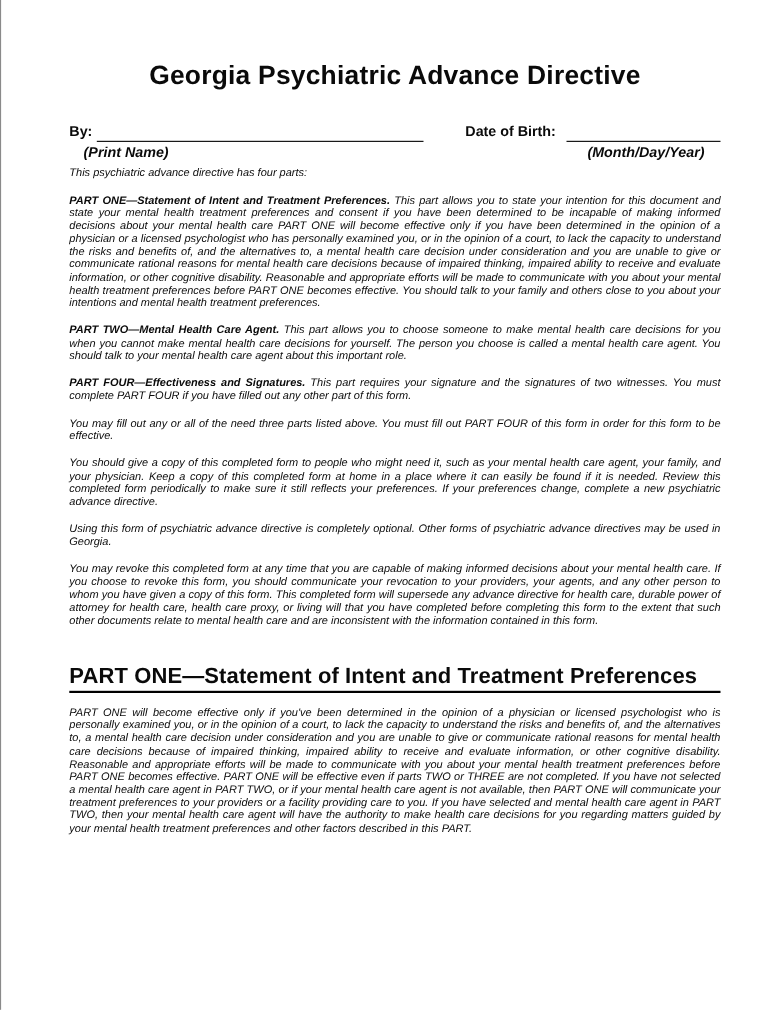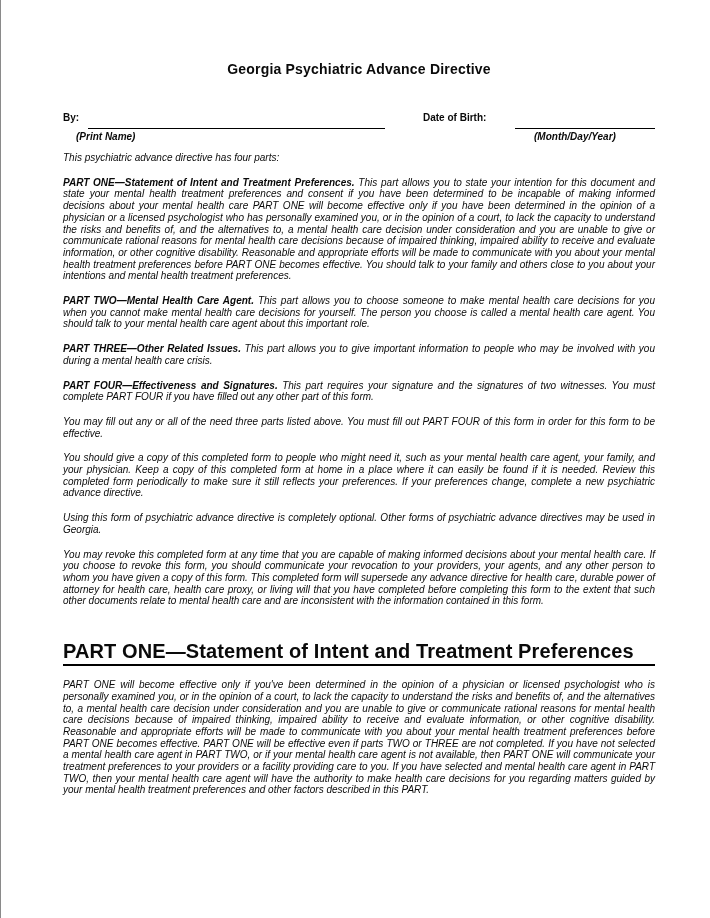--- a/index.html
+++ b/index.html
@@ -20,31 +20,31 @@
   }
   .sheet {
     position: absolute;
     left: 63px;
     top: 0;
     width: 592px;
   }
   .doc-title {
     margin: 56px 0 0 0;
     text-align: center;
-    font-size: 14px;
+    font-size: 24px;
     line-height: 26px;
     font-weight: bold;
     font-style: normal;
     letter-spacing: 0.2px;
   }
   .fields {
     position: relative;
     height: 34px;
     margin-top: 30px;
-    font-size: 10px;
+    font-size: 13px;
   }
   .field-label { position: absolute; top: 0; font-weight: bold; }
   .by-label   { left: 0; }
   .dob-label  { left: 360px; }
   .write-line {
     position: absolute;
     top: 2px;
     height: 14px;
     border-bottom: 1.5px solid #000;
   }
@@ -99,21 +99,20 @@
   </div>
 
   <div class="body-text">
 
     <p class="intro">This psychiatric advance directive has four parts:</p>
 
     <p><b class="lead">PART ONE—Statement of Intent and Treatment Preferences.</b><span>  This part allows you to state your intention for this document and state your mental health treatment preferences and consent if you have been determined to be incapable of making informed decisions about your mental health care PART ONE will become effective only if you have been determined in the opinion of a physician or a licensed psychologist who has personally examined you, or in the opinion of a court, to lack the capacity to understand the risks and benefits of, and the alternatives to, a mental health care decision under consideration and you are unable to give or communicate rational reasons for mental health care decisions because of impaired thinking, impaired ability to receive and evaluate information, or other cognitive disability. Reasonable and appropriate efforts will be made to communicate with you about your mental health treatment preferences before PART ONE becomes effective. You should talk to your family and others close to you about your intentions and mental health treatment preferences.</span></p>
 
     <p><b class="lead">PART TWO—Mental Health Care Agent.</b><span> This part allows you to choose someone to make mental health care decisions for you when you cannot make mental health care decisions for yourself. The person you choose is called a mental health care agent. You should talk to your mental health care agent about this important role.</span></p>
 
-    <p><b class="lead">PART THREE—Other Related Issues.</b><span> This part allows you to give important information to people who may be involved with you during a mental health care crisis.</span></p>
 
     <p><b class="lead">PART FOUR—Effectiveness and Signatures.</b><span> This part requires your signature and the signatures of two witnesses. You must complete PART FOUR if you have filled out any other part of this form.</span></p>
 
     <p>You may fill out any or all of the need three parts listed above. You must fill out PART FOUR of this form in order for this form to be effective.</p>
 
     <p>You should give a copy of this completed form to people who might need it, such as your mental health care agent, your family, and your physician. Keep a copy of this completed form at home in a place where it can easily be found if it is needed. Review this completed form periodically to make sure it still reflects your preferences. If your preferences change, complete a new psychiatric advance directive.</p>
 
     <p>Using this form of psychiatric advance directive is completely optional. Other forms of psychiatric advance directives may be used in Georgia.</p>
 
     <p>You may revoke this completed form at any time that you are capable of making informed decisions about your mental health care. If you choose to revoke this form, you should communicate your revocation to your providers, your agents, and any other person to whom you have given a copy of this form. This completed form will supersede any advance directive for health care, durable power of attorney for health care, health care proxy, or living will that you have completed before completing this form to the extent that such other documents relate to mental health care and are inconsistent with the information contained in this form.</p>

